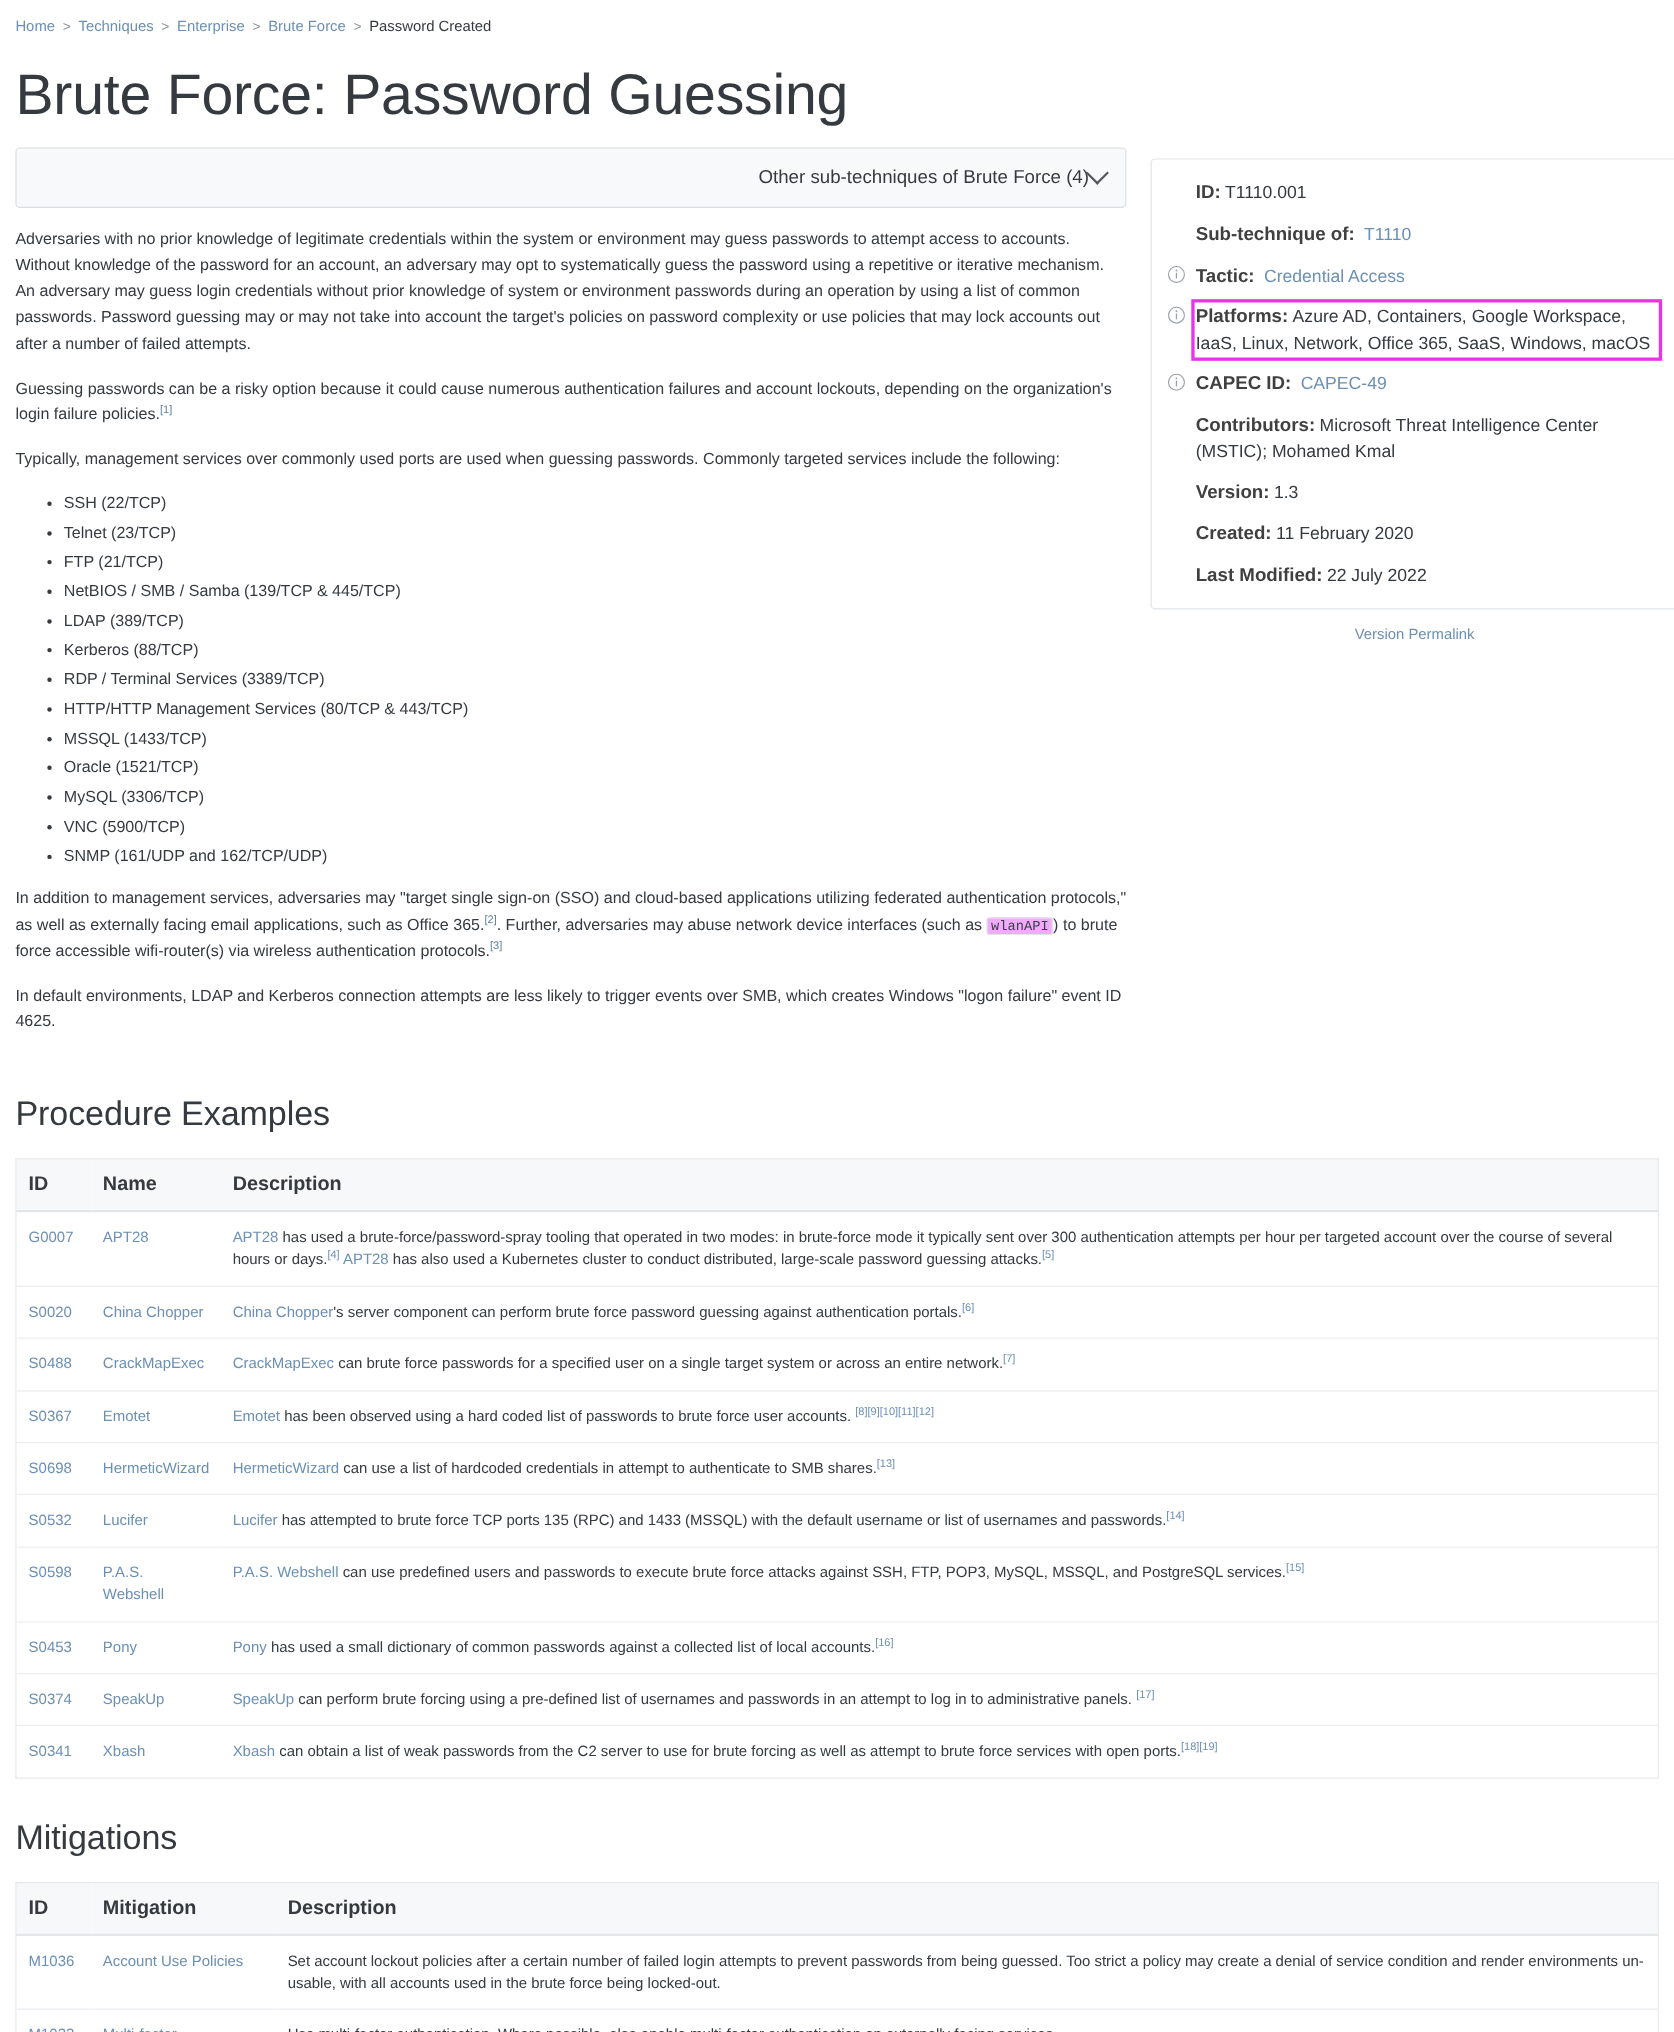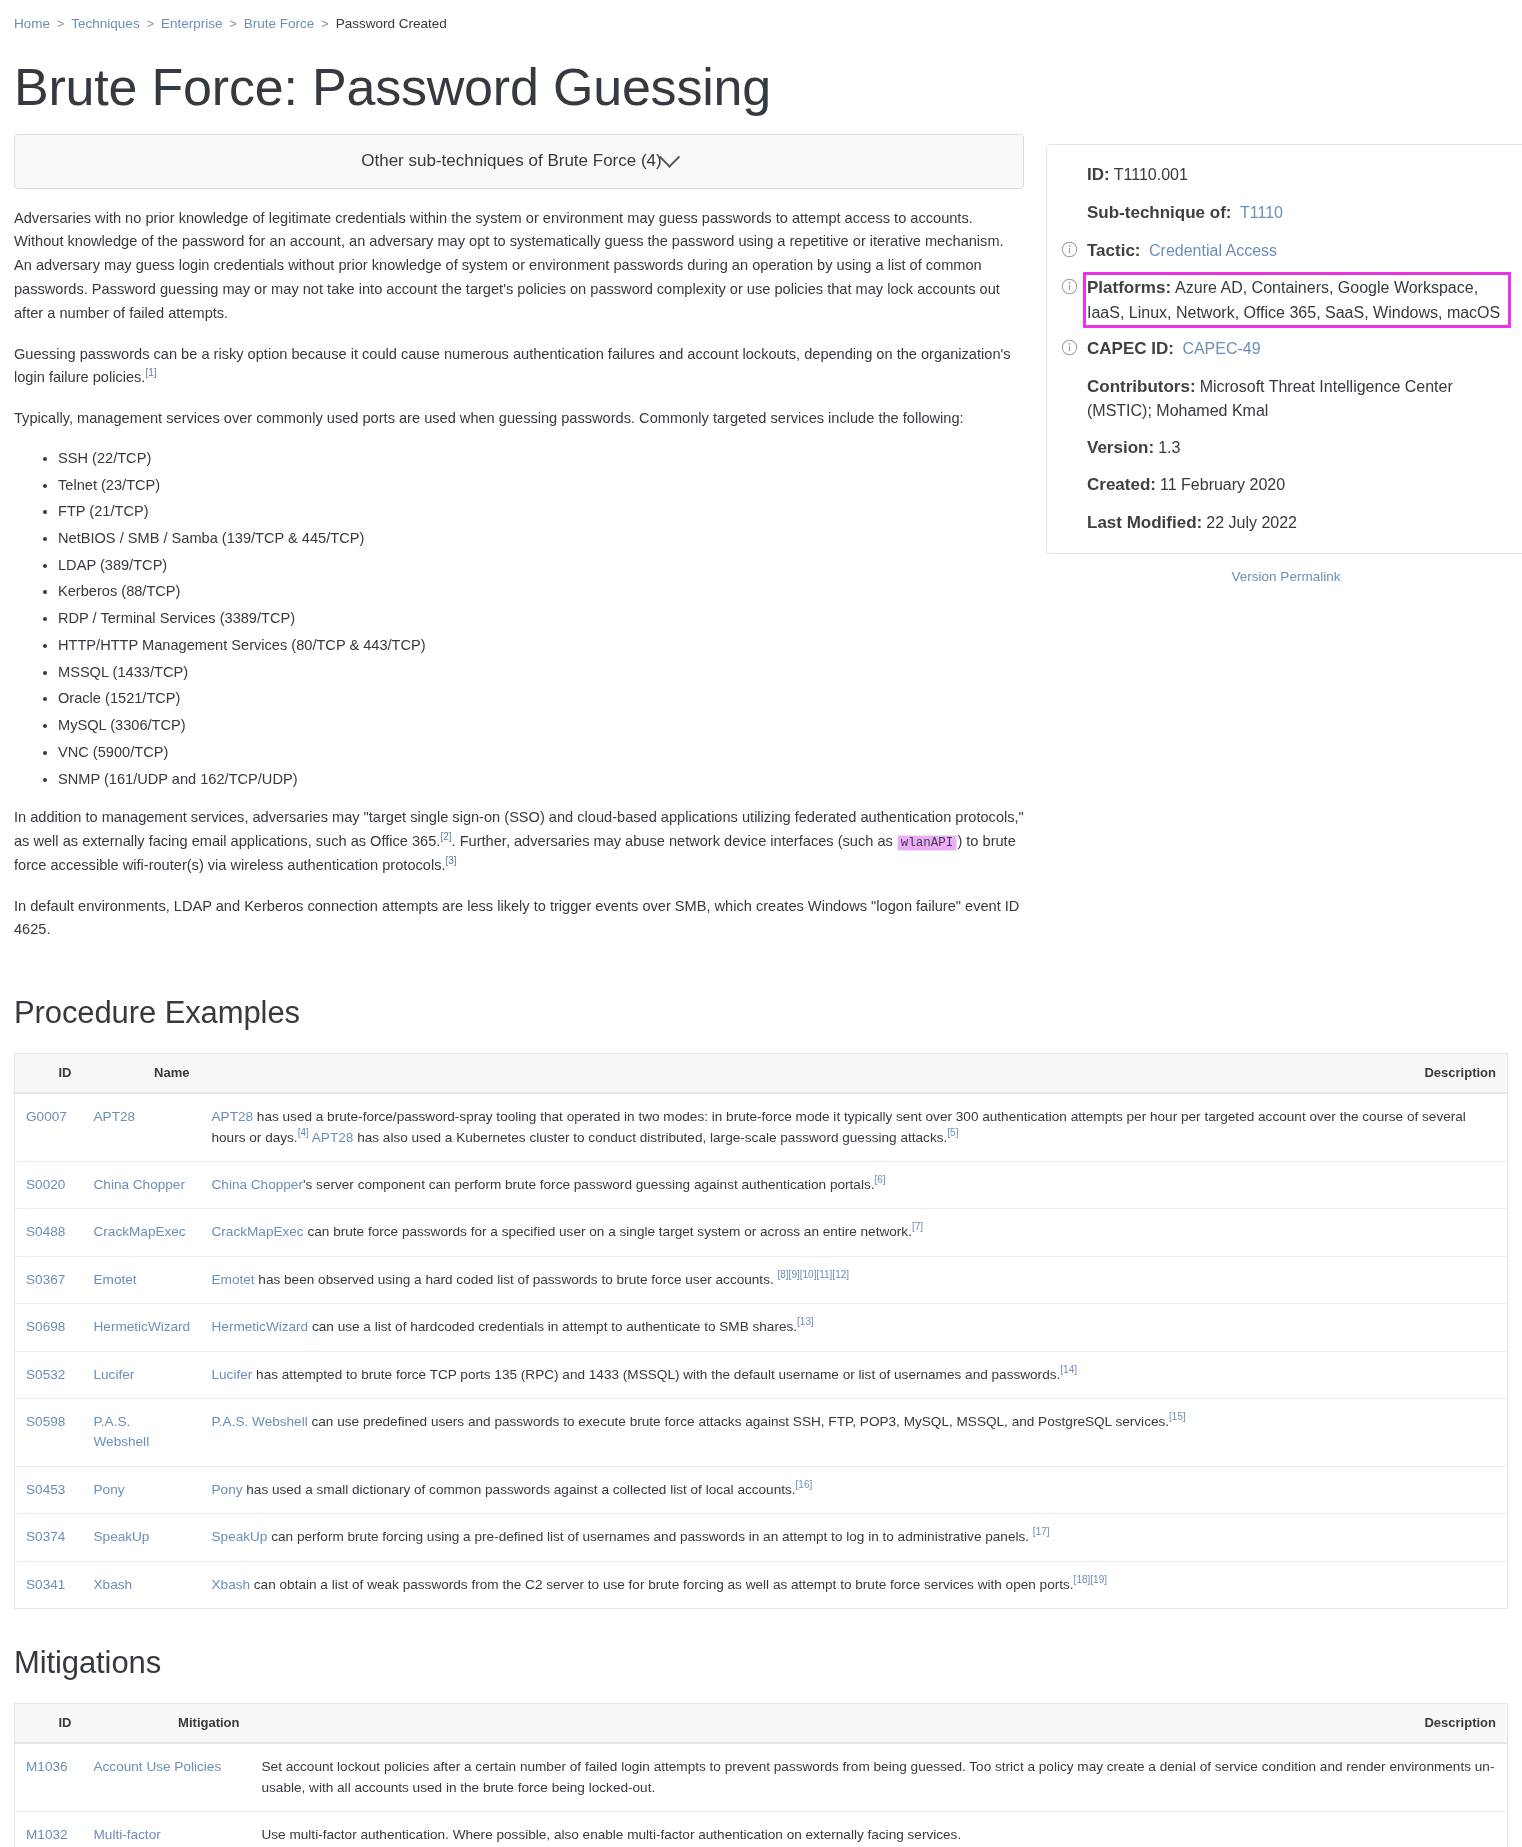--- a/index.html
+++ b/index.html
@@ -57,21 +57,21 @@
   
   .subtech-dropdown {
     border: 1px solid #d8dde1;
     border-radius: 4px;
     background: #f8f9fa;
     padding: 13px 18px;
     font-size: 17px;
     color: #343a40;
     display: flex;
     align-items: center;
-    justify-content: center;
+    justify-content: flex-end;
     cursor: pointer;
     margin-bottom: 18px;
   }
   .chev {
     width: 15px; height: 15px;
     border-right: 2px solid #55595c;
     border-bottom: 2px solid #55595c;
     transform: rotate(45deg) translate(-3px,-3px);
   }
 
@@ -163,23 +163,23 @@
   table.mitre {
     width: 100%;
     border-collapse: collapse;
     border: 1px solid #e4e7ea;
     font-size: 13.6px;
     table-layout: fixed;
   }
   table.mitre thead th {
     background: #f7f8f9;
     border-bottom: 2px solid #e4e7ea;
-    text-align: right;
+    text-align: left;
     font-weight: 700;
-    font-size: 13px;
+    font-size: 18px;
     padding: 9px 11px;
     color: #343a40;
   }
   table.mitre tbody td {
     border-top: 1px solid #e9ecef;
     padding: 13px 11px;
     vertical-align: top;
     line-height: 1.5;
     color: #343a40;
   }

